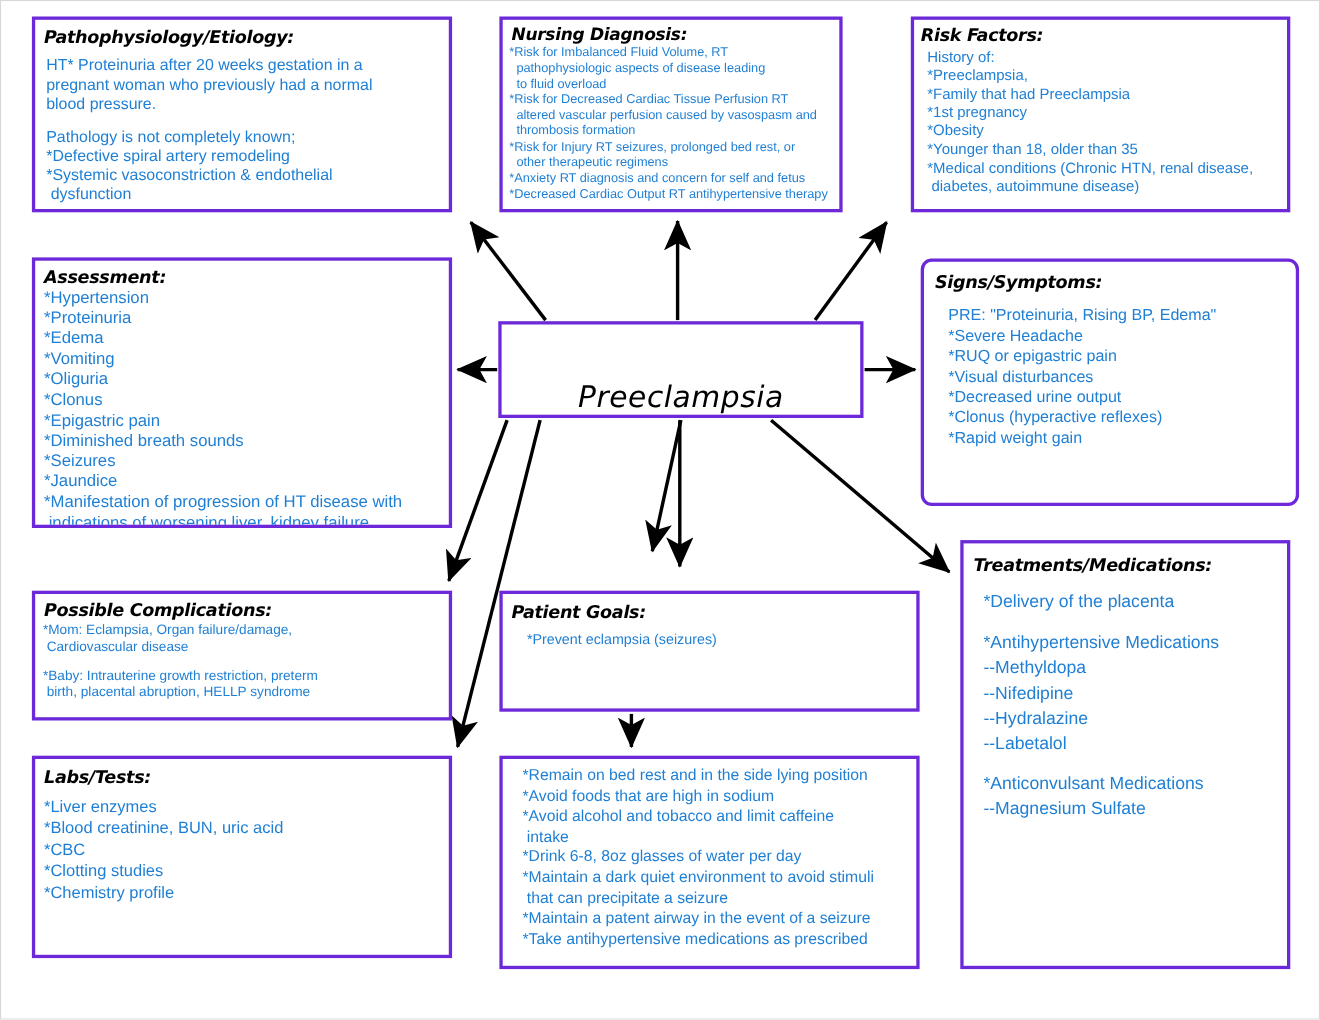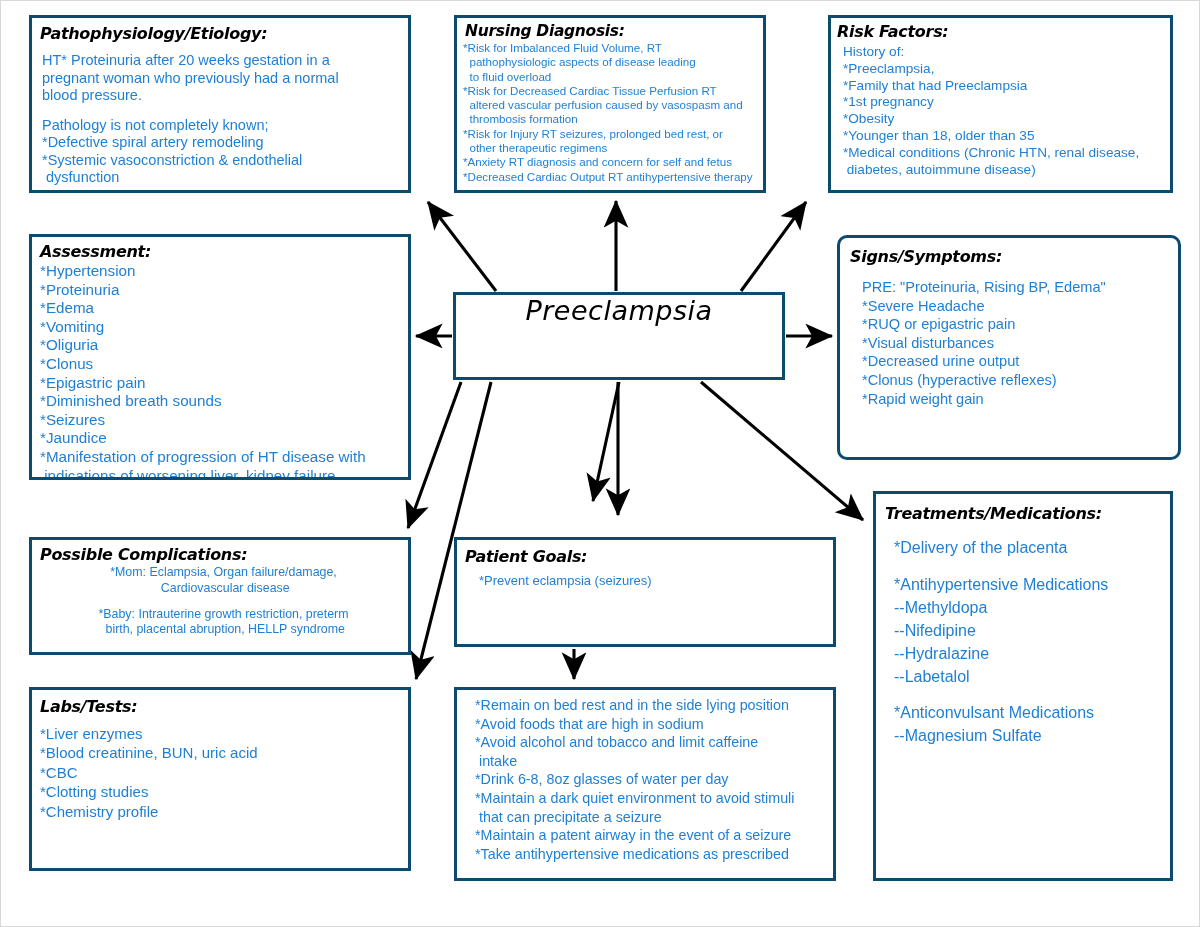--- a/index.html
+++ b/index.html
@@ -23,21 +23,21 @@
     left: 0; top: 0;
     width: 1200px;
     height: 927px;
     pointer-events: none;
     z-index: 1;
   }
   .box {
     position: absolute;
     box-sizing: border-box;
     background: #ffffff;
-    border: 3px solid #0c4a6e;
+    border: 3px solid #6d28d9;
     z-index: 2;
     overflow: hidden;
   }
   .box-title {
     font-family: "DejaVu Sans", sans-serif;
     font-weight: bold;
     font-style: italic;
     color: #000000;
     letter-spacing: -0.3px;
     white-space: nowrap;
@@ -71,33 +71,33 @@
   #box-assess { left: 28px; top: 233px; width: 382px; height: 246px; }
   #box-assess .box-title { font-size: 16px; margin: 5px 0 0 8px; }
   #box-assess .box-body { font-size: 15.2px; line-height: 18.6px; margin: 1px 0 0 8px; }
 
   
   #box-signs { left: 836px; top: 234px; width: 344px; height: 225px; border-radius: 10px; }
   #box-signs .box-title { font-size: 16px; margin: 9px 0 0 10px; }
   #box-signs .box-body { font-size: 14.6px; line-height: 18.6px; margin: 12px 0 0 22px; }
 
   
-  #box-center { left: 452px; top: 291px; width: 332px; height: 88px; display: flex; align-items: flex-start; justify-content: center; }
+  #box-center { left: 452px; top: 291px; width: 332px; height: 88px; display: flex; align-items: flex-end; justify-content: center; }
   #box-center .center-label {
     font-family: "DejaVu Sans", sans-serif;
     font-style: italic;
     font-size: 27px;
     color: #000000;
     letter-spacing: 0.5px;
   }
 
   
   #box-compl { left: 28px; top: 536px; width: 382px; height: 118px; }
   #box-compl .box-title { font-size: 16px; margin: 5px 0 0 8px; }
-  #box-compl .box-body { font-size: 12.4px; line-height: 15.5px; margin: 1px 0 0 7px; text-align: center; }
+  #box-compl .box-body { font-size: 12.4px; line-height: 15.5px; margin: 1px 0 0 7px; }
 
   
   #box-goals { left: 453px; top: 536px; width: 382px; height: 110px; }
   #box-goals .box-title { font-size: 16px; margin: 7px 0 0 8px; }
   #box-goals .box-body { font-size: 13px; line-height: 19px; margin: 5px 0 0 22px; }
 
   
   #box-treat { left: 872px; top: 490px; width: 300px; height: 390px; }
   #box-treat .box-title { font-size: 16px; margin: 10px 0 0 9px; }
   #box-treat .box-body { font-size: 16px; line-height: 23px; margin: 13px 0 0 18px; }

